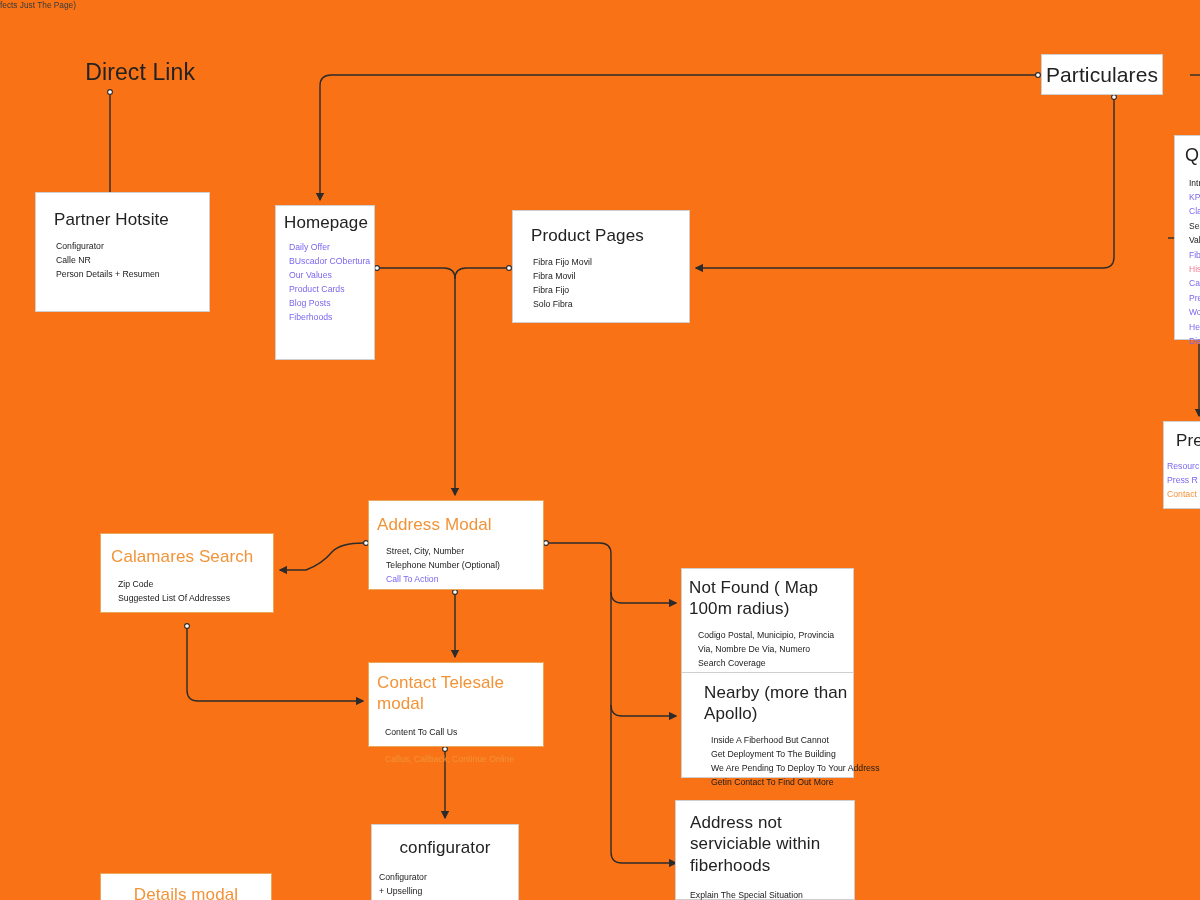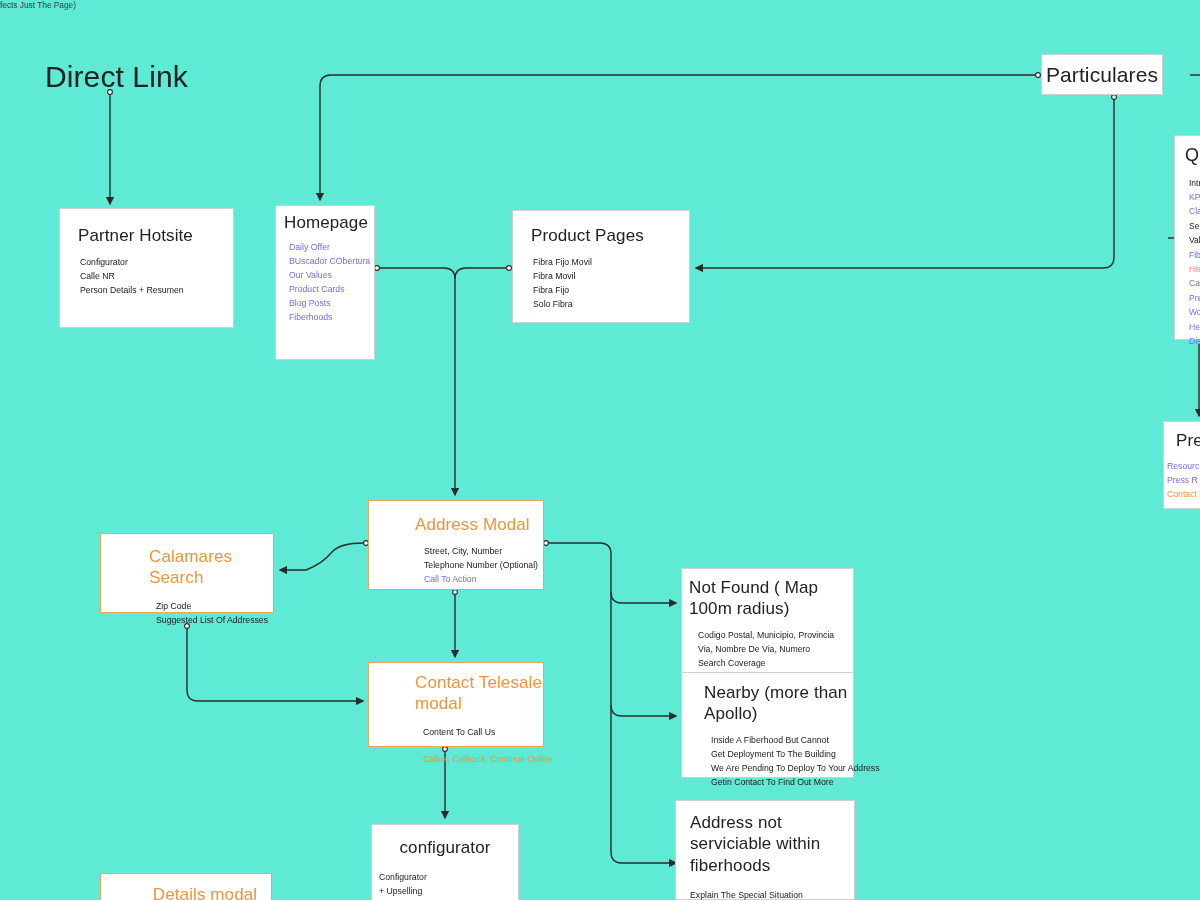--- a/index.html
+++ b/index.html
@@ -5,41 +5,40 @@
   html, body {
     margin: 0;
     padding: 0;
     background: #ffffff;
   }
   #canvas {
     position: relative;
     width: 1200px;
     height: 900px;
     overflow: hidden;
-    background: #5eead4;
+    background: #f97316;
     font-family: "Liberation Sans", sans-serif;
   }
   #wires {
     position: absolute;
     left: 0;
     top: 0;
     width: 1200px;
     height: 900px;
     pointer-events: none;
   }
   .node {
     position: absolute;
     box-sizing: border-box;
     background: #ffffff;
     border: 1px solid #cfcfcf;
     z-index: 2;
   }
   .node.orange {
     border-color: #e8a75a;
-    padding-left: 38px;
   }
   .node-title {
     font-size: 17px;
     font-weight: 400;
     color: #222222;
     letter-spacing: 0.1px;
     line-height: 1.25;
   }
   .node-title.orange {
     color: #f29338;
@@ -69,23 +68,23 @@
   }
   .node-list li.gap {
     margin-top: 13px;
   }
 
   
   #node-direct-link {
     left: 45px; top: 58px; width: 150px; height: 34px;
     border: none; background: transparent;
   }
-  #node-direct-link .node-title { font-size: 30px; text-align: left; }
-
-  #node-partner-hotsite { left: 35px; top: 208px; width: 175px; height: 120px; margin-left: 24px; }
+  #node-direct-link .node-title { font-size: 23px; text-align: right; }
+
+  #node-partner-hotsite { left: 35px; top: 192px; width: 175px; height: 120px; }
   #node-partner-hotsite .node-title { margin: 16px 0 0 18px; }
   #node-partner-hotsite .node-list { margin: 9px 0 0 20px; }
 
   #node-homepage { left: 275px; top: 205px; width: 100px; height: 155px; }
   #node-homepage .node-title { margin: 6px 0 0 8px; }
   #node-homepage .node-list { margin: 7px 0 0 13px; }
 
   #node-product-pages { left: 512px; top: 210px; width: 178px; height: 113px; }
   #node-product-pages .node-title { margin: 14px 0 0 18px; }
   #node-product-pages .node-list { margin: 9px 0 0 20px; }

